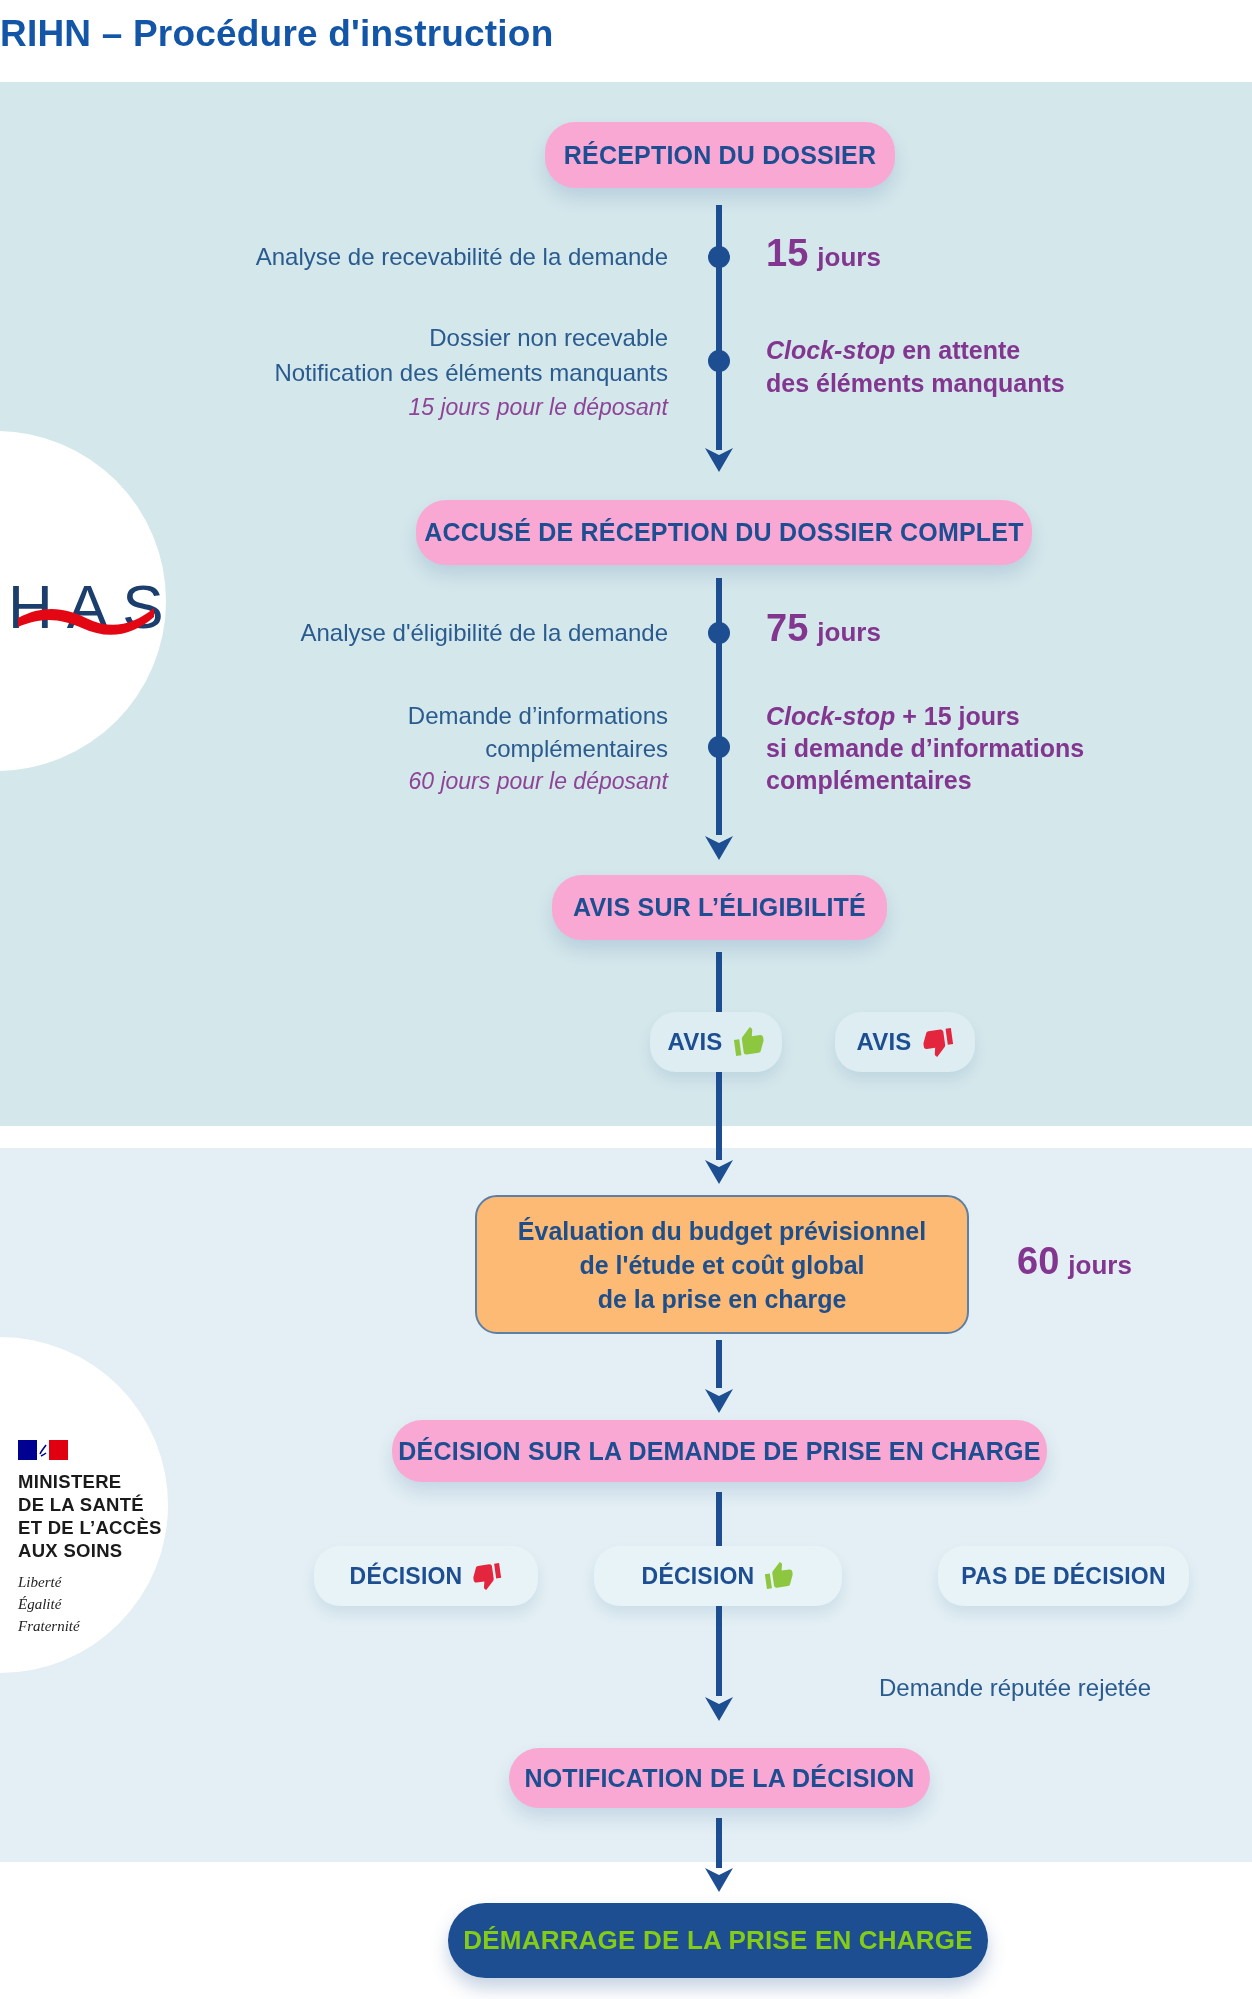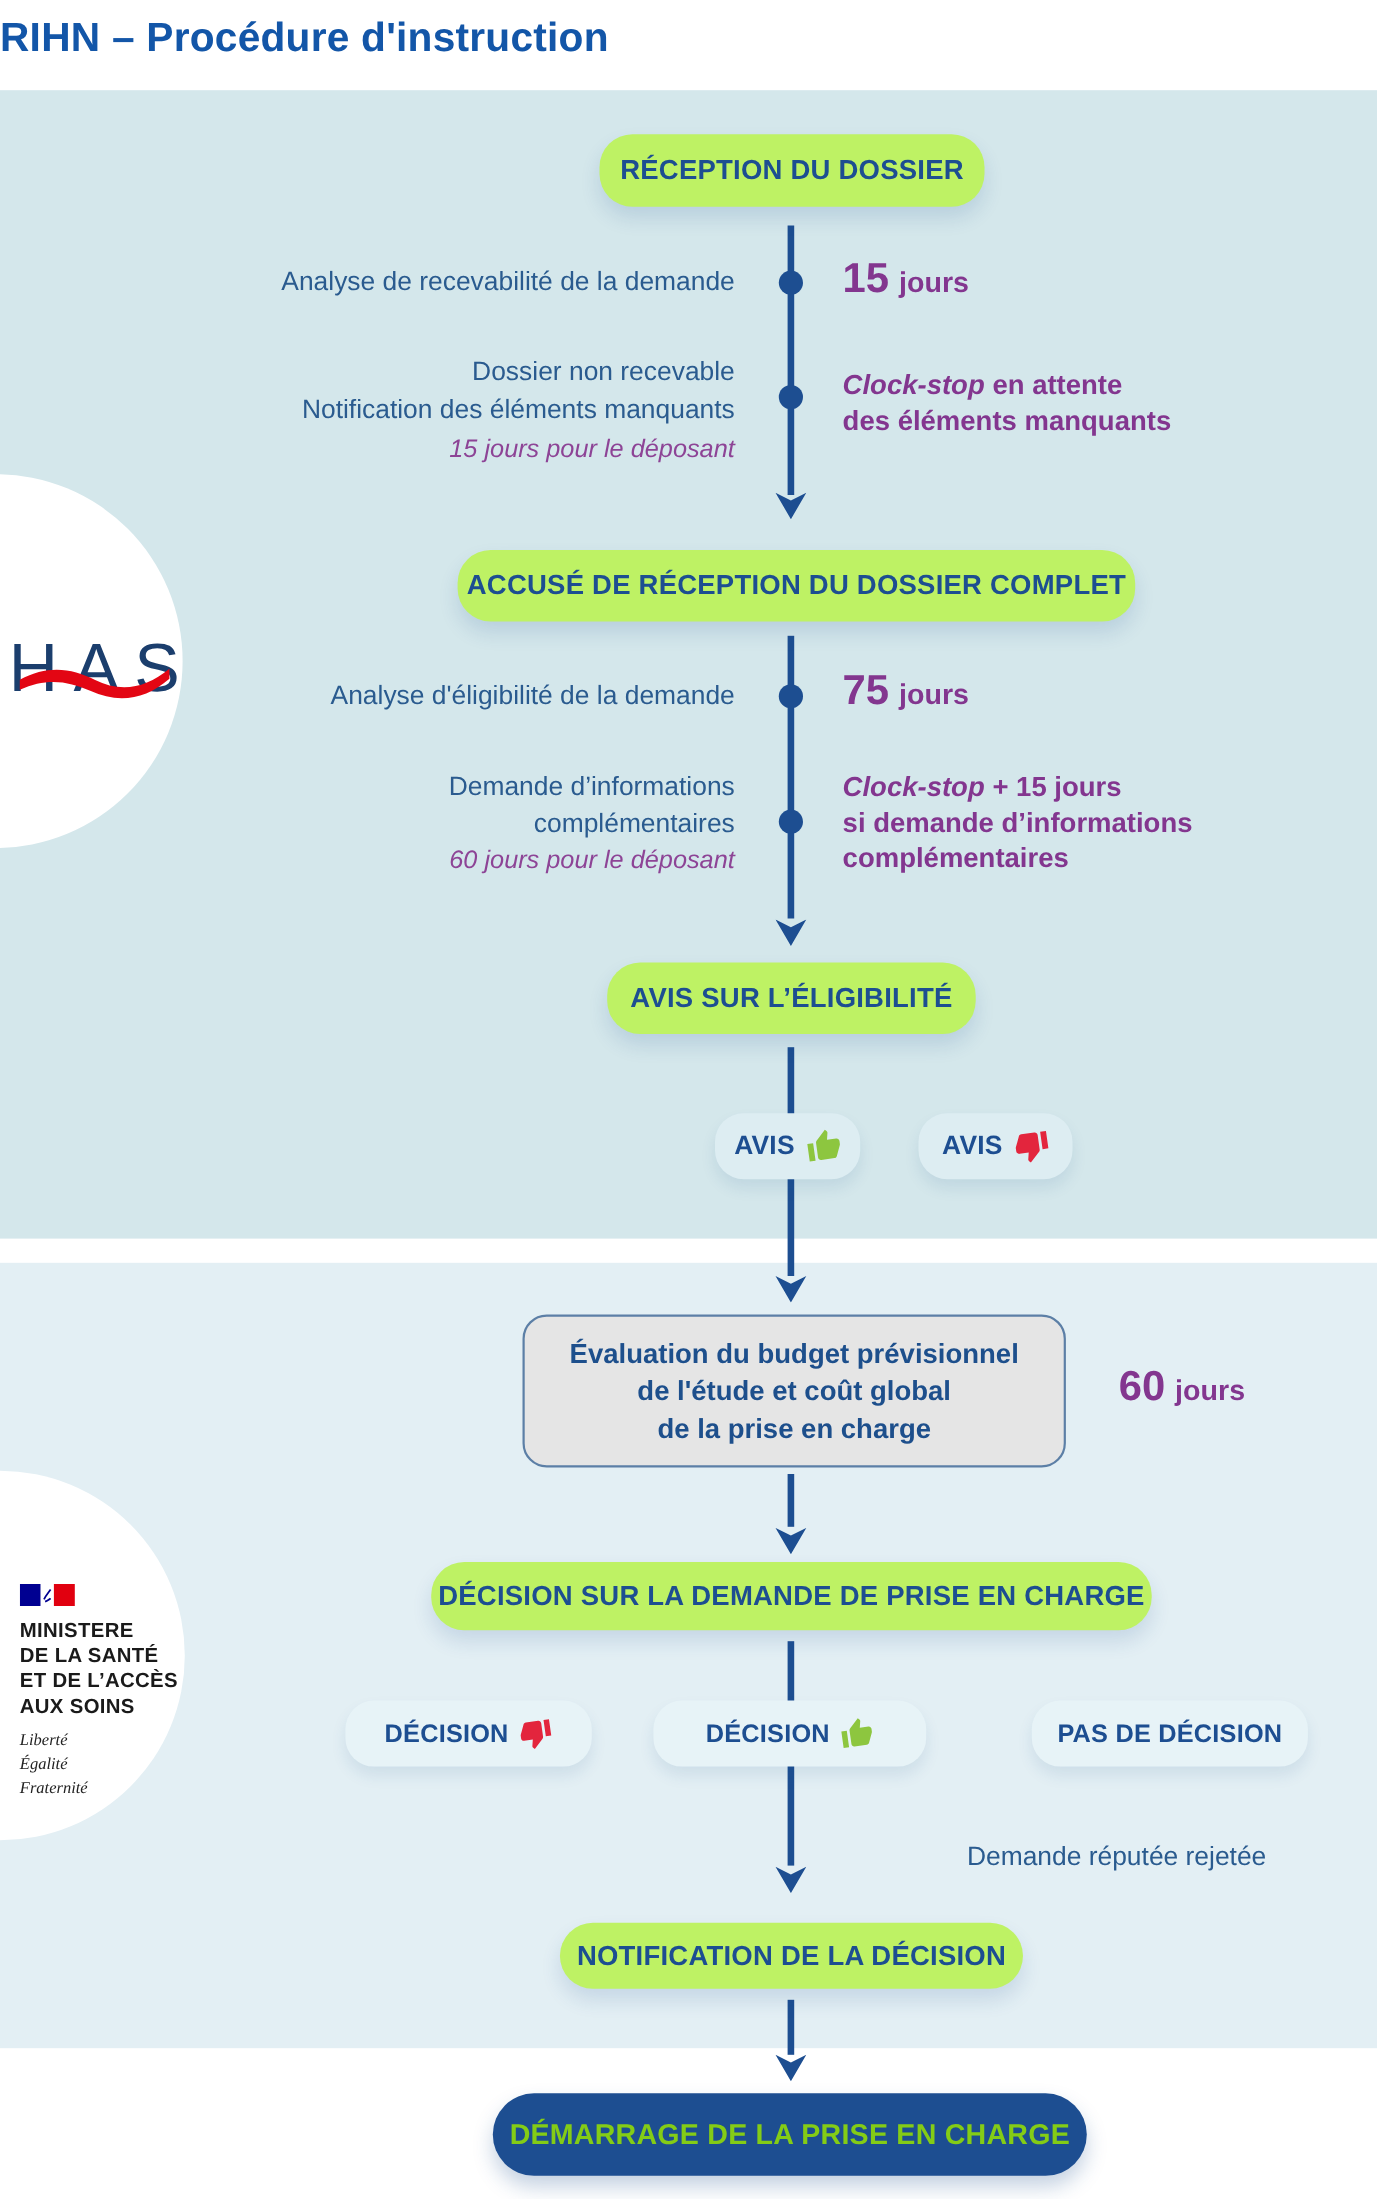--- a/index.html
+++ b/index.html
@@ -15,30 +15,30 @@
   .band.s1{top:82px;height:1044px;background:#d4e7eb;}
   .band.s2{top:1148px;height:714px;background:#e3eff4;}
   .circle{position:absolute;background:#ffffff;border-radius:50%;}
   .circle.has{left:-174px;top:431px;width:340px;height:340px;}
   .circle.min{left:-168px;top:1337px;width:336px;height:336px;}
   .vline{position:absolute;left:716px;width:6px;background:#1d4e91;}
   .dot{position:absolute;left:708px;width:22px;height:22px;border-radius:50%;background:#1d4e91;}
   .arrowhead{position:absolute;left:703px;width:32px;height:24px;}
   .pill{
     position:absolute;display:flex;align-items:center;justify-content:center;
-    background:#bef264;border-radius:30px;color:#1d4e91;font-weight:800;
+    background:#f9a8d4;border-radius:30px;color:#1d4e91;font-weight:800;
     font-size:25px;letter-spacing:.2px;box-shadow:0 10px 18px rgba(23,74,140,.14);
     white-space:nowrap;
   }
   .pill.opt1{background:#ddedf2;border-radius:26px;box-shadow:0 8px 14px rgba(23,74,140,.10);font-size:24px;gap:10px;}
   .pill.opt2{background:#e7f3f7;border-radius:26px;box-shadow:0 8px 14px rgba(23,74,140,.10);font-size:23px;gap:10px;}
   .pill.dark{background:#1d4e91;color:#84cc16;border-radius:38px;font-size:26px;box-shadow:0 10px 18px rgba(23,74,140,.25);}
   .evalbox{
     position:absolute;left:475px;top:1195px;width:490px;height:135px;
-    background:#e5e5e5;border:2px solid #5c7fa6;border-radius:22px;
+    background:#fdba74;border:2px solid #5c7fa6;border-radius:22px;
     display:flex;flex-direction:column;align-items:center;justify-content:center;
     color:#1d4f8c;font-weight:700;font-size:25px;line-height:34px;
   }
   .llabel{position:absolute;right:584px;text-align:right;color:#2a5b8f;font-size:24px;white-space:nowrap;}
   .llabel .ln{line-height:35px;}
   .purple-italic{font-style:italic;color:#8d4496;font-size:23px;}
   .rlabel{position:absolute;left:766px;color:#83368f;white-space:nowrap;}
   .num{font-size:38px;font-weight:800;}
   .unit{font-size:26px;font-weight:700;margin-left:9px;}
   .clockstop{font-weight:700;font-size:25px;line-height:33px;}

